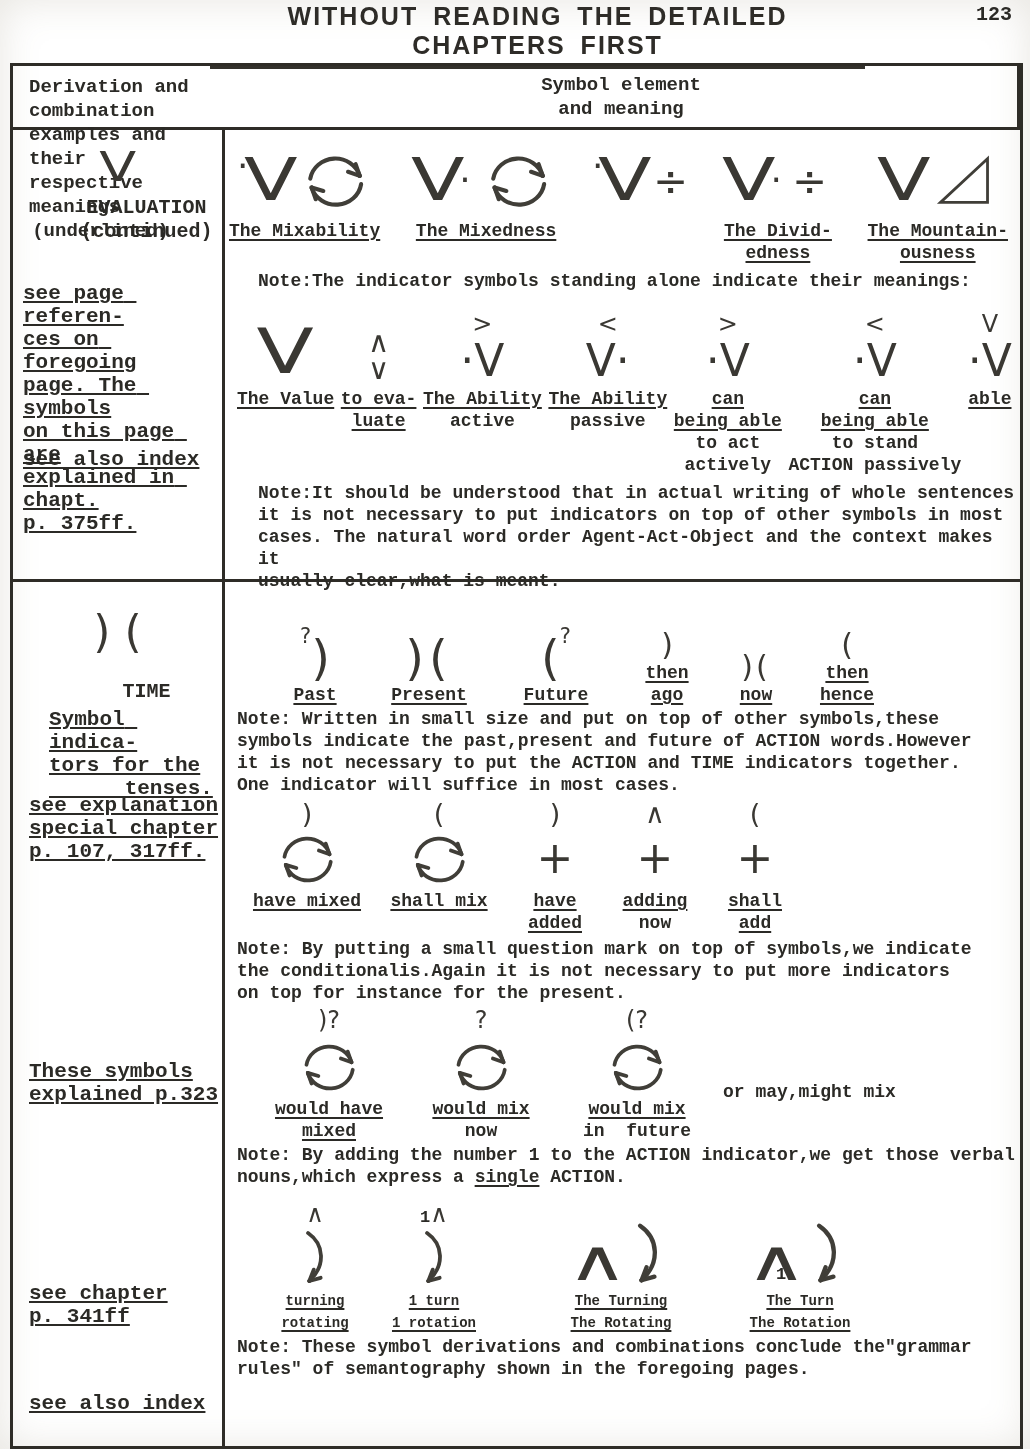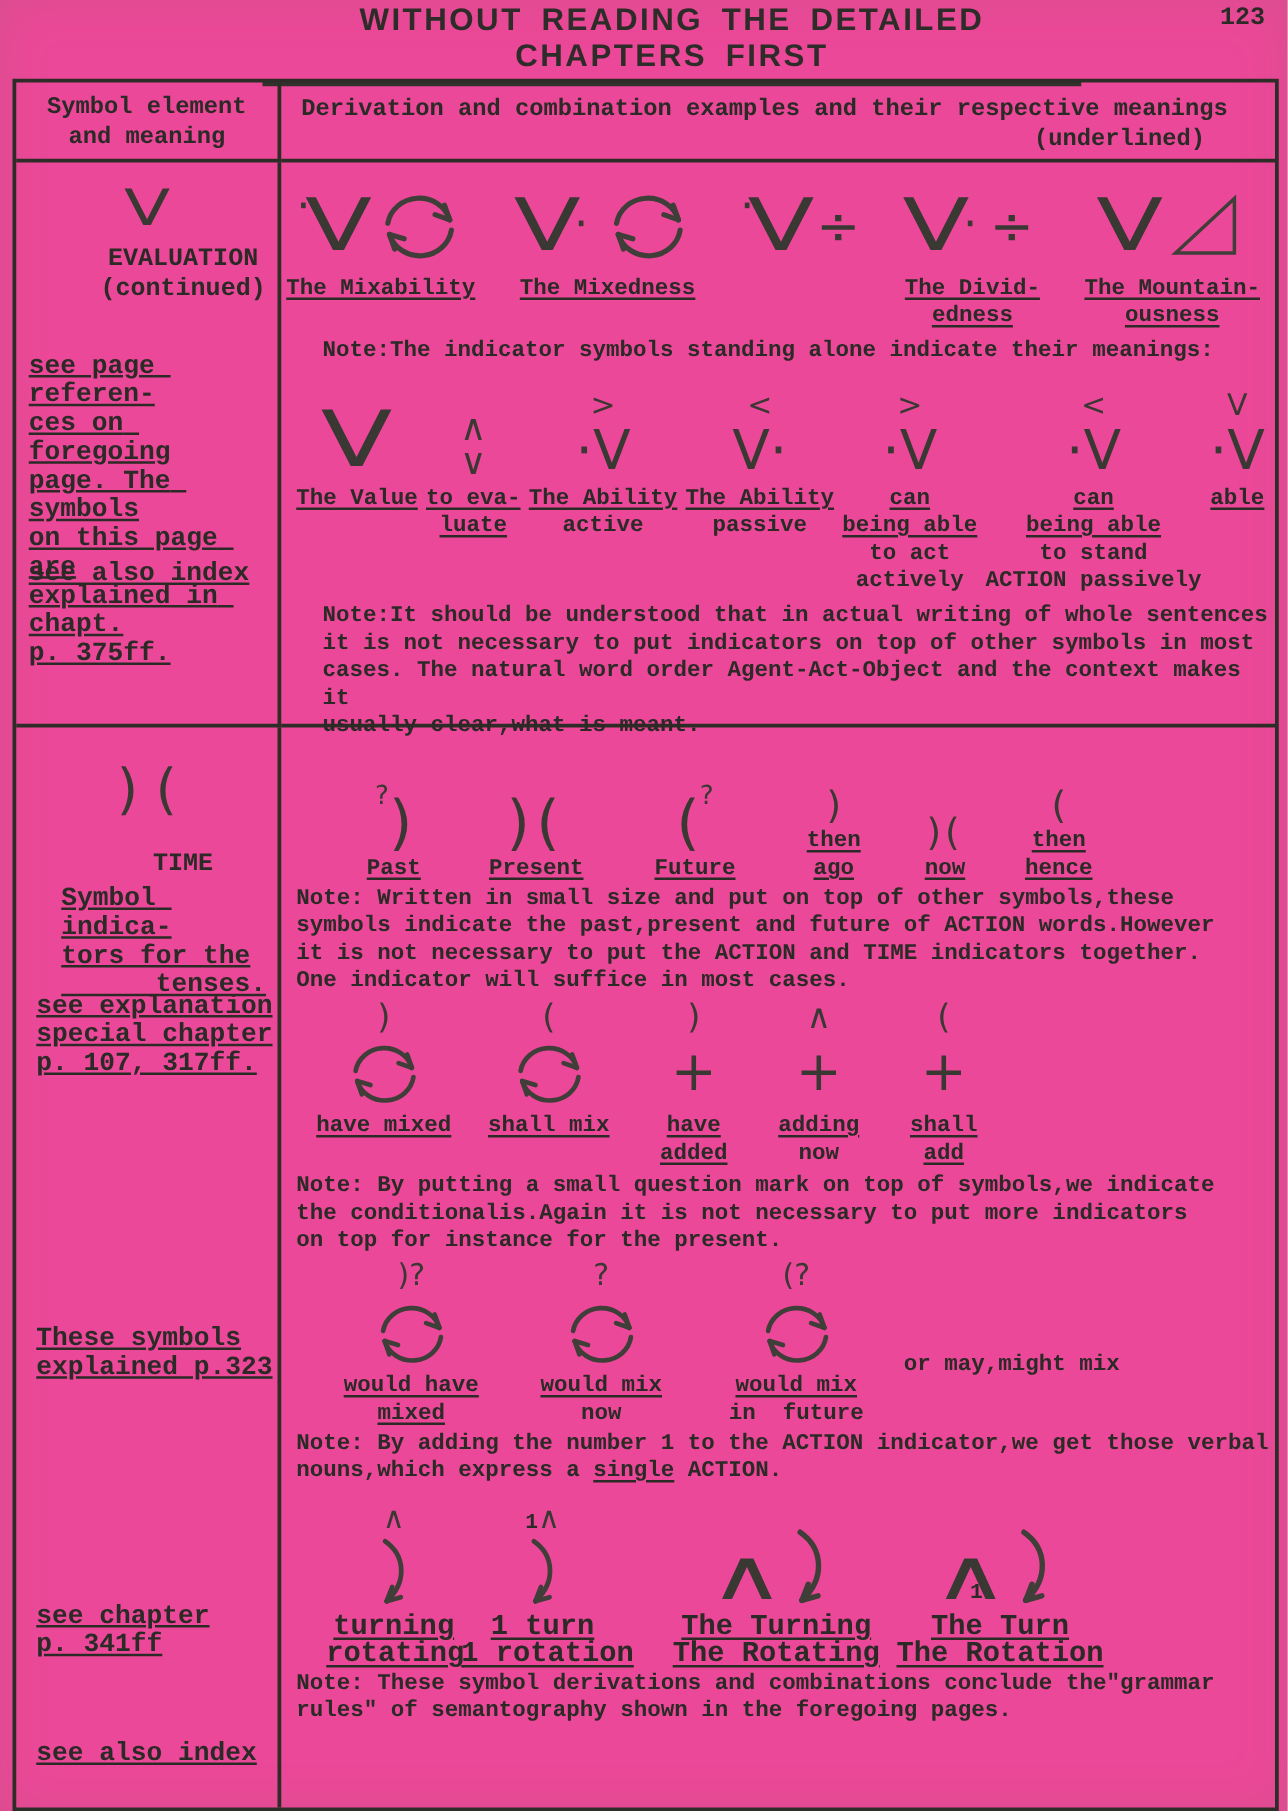--- a/index.html
+++ b/index.html
@@ -1,16 +1,16 @@
 <!DOCTYPE html>
 <html><head>
 <meta charset="utf-8">
 <style>
   html,body{margin:0;padding:0;background:#d8d4c6;}
-  .page{position:relative;width:1030px;height:1449px;background:#ec4899;
+  .page{position:relative;width:1030px;height:1449px;background:#ffffff;
         box-shadow:inset 0 0 40px rgba(120,110,85,.18);
         font-family:"Liberation Mono","DejaVu Sans Mono",monospace;
         font-weight:700;color:#2b2a26;overflow:hidden;}
   .pre{white-space:pre-wrap;}
   .u{text-decoration:underline;text-decoration-thickness:2px;text-underline-offset:3px;}
   
   .titlewrap{position:absolute;left:210px;top:2px;width:655px;text-align:center;}
   .title{font-family:"Liberation Sans","DejaVu Sans",sans-serif;font-weight:700;
          font-size:25px;letter-spacing:2px;word-spacing:6px;color:#2e2c28;}
   .title-rule{height:5px;background:#33312c;margin-top:4px;}
@@ -79,21 +79,21 @@
   .turnsym{height:92px;display:flex;align-items:flex-end;justify-content:center;}
   .turnsym.col{flex-direction:column;align-items:center;justify-content:flex-end;}
   .rtop{font-size:24px;line-height:1;height:24px;font-family:"DejaVu Sans",sans-serif;font-weight:400;color:#3a3833;}
   .num{font-size:17px;font-family:"Liberation Mono",monospace;font-weight:700;color:#2b2a26;}
   .rot-sm{width:32px;height:58px;margin-top:2px;}
   .rot-md{width:36px;height:66px;margin-left:12px;}
   .bigwedge{display:inline-block;font-size:56px;line-height:.9;transform:scaleX(1.5);
             font-family:"DejaVu Sans",sans-serif;font-weight:400;color:#3a3833;}
   .wedgewrap{position:relative;display:inline-block;}
   .innum{position:absolute;left:50%;bottom:2px;font-size:17px;}
-  .tulbl{font-size:23px;line-height:22px;margin-top:4px;white-space:nowrap;}
+  .tulbl{font-size:14px;line-height:22px;margin-top:4px;white-space:nowrap;}
   .mt2{margin-top:2px;}.mt4{margin-top:4px;}.mt6{margin-top:6px;padding-left:33px;}
 </style>
 </head>
 <body>
 
 <svg width="0" height="0" style="position:absolute">
   <defs>
     <g id="mixsym" fill="none" stroke="#403e38" stroke-width="6" stroke-linecap="round" stroke-linejoin="round">
       <path d="M14,46 A37,35 0 0 1 86,42"></path>
       <path d="M86,42 L69,36"></path>
@@ -116,27 +116,27 @@
 <div class="page">
 
   <div class="titlewrap">
     <div class="title">WITHOUT READING THE DETAILED CHAPTERS FIRST</div>
     <div class="title-rule"></div>
   </div>
   <div class="pageno">123</div>
 
   <div class="grid">
 
+    <div class="cell bb hr">
+      <div>Derivation and combination examples and their respective meanings</div>
+      <div class="l2">(underlined)</div>
+    </div>
     <div class="cell bb br hl">
       <div class="pre">Symbol element
 and meaning</div>
-    </div>
-    <div class="cell bb hr">
-      <div>Derivation and combination examples and their respective meanings</div>
-      <div class="l2">(underlined)</div>
     </div>
 
     <div class="cell bb br">
       <div class="abs ctr sans" style="top:14px;font-size:40px;"><span class="wide">V</span></div>
       <div class="abs ctr lhead" style="top:66px;">EVALUATION</div>
       <div class="abs ctr lhead" style="top:90px;">(continued)</div>
       <div class="abs leftref pre" style="top:152px;left:10px;">see page referen-
 ces on foregoing
 page. The symbols
 on this page are

